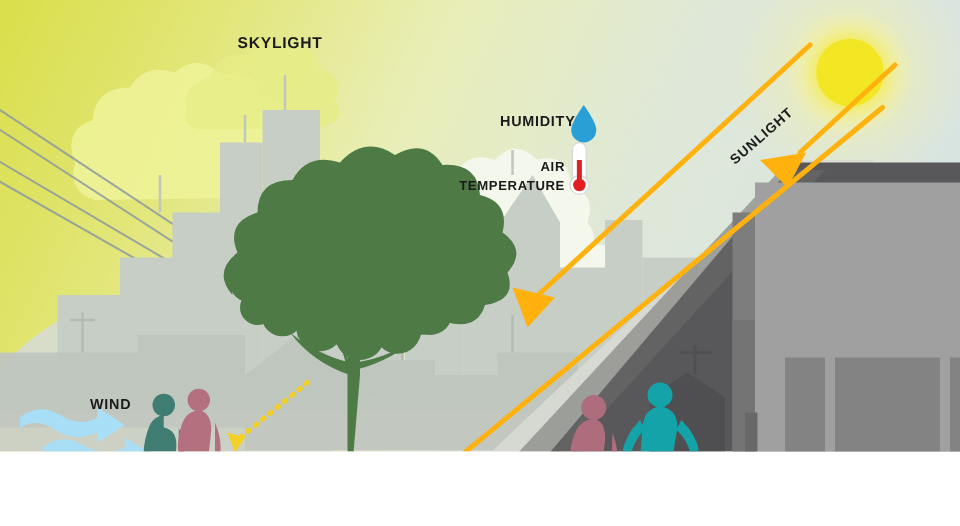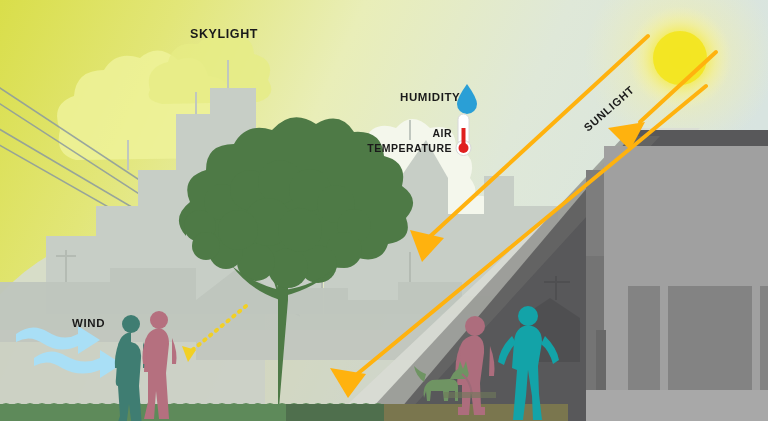--- a/index.html
+++ b/index.html
@@ -1,17 +1,17 @@
 <!DOCTYPE html>
 <html><head>
 <meta charset="utf-8">
 <style>
   html,body{margin:0;padding:0;background:#fff;}
   body{font-family:"Liberation Sans",sans-serif;}
-  #scene{position:relative;width:768px;height:421px;overflow:hidden;text-align:center;}
+  #scene{position:relative;width:768px;height:361px;overflow:hidden;text-align:center;}
   #scene svg{display:block;}
   .lbl{font-family:"Liberation Sans",sans-serif;font-weight:bold;fill:#1a1a1a;}
 </style>
 </head>
 <body>
 
 <div id="scene">
 <svg width="768" height="421" viewBox="0 0 768 421" xmlns="http://www.w3.org/2000/svg">
   <defs>
     <linearGradient id="skyGrad" x1="0" y1="0" x2="1" y2="0.25">

